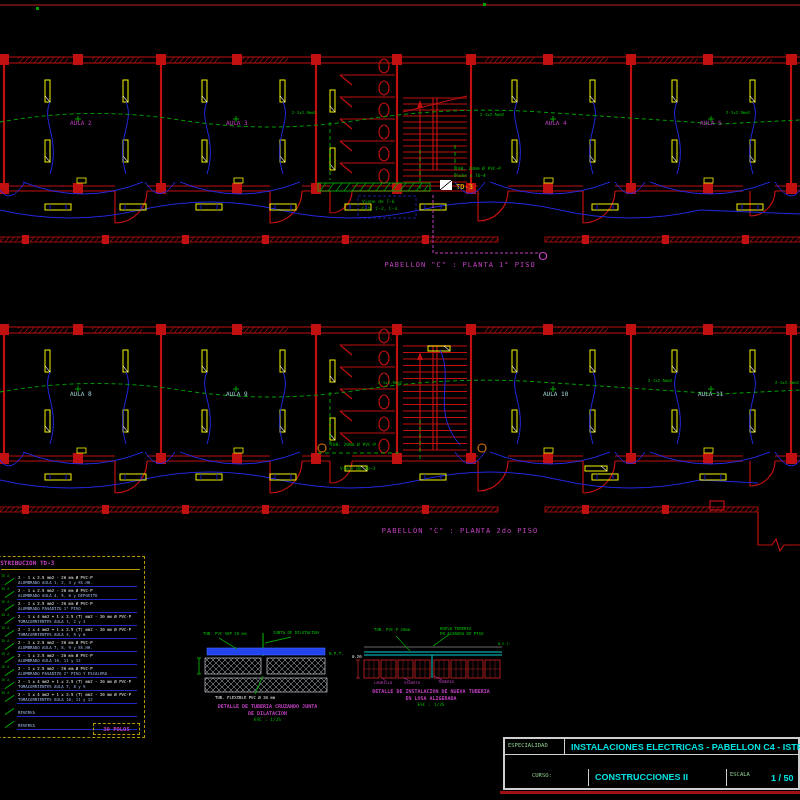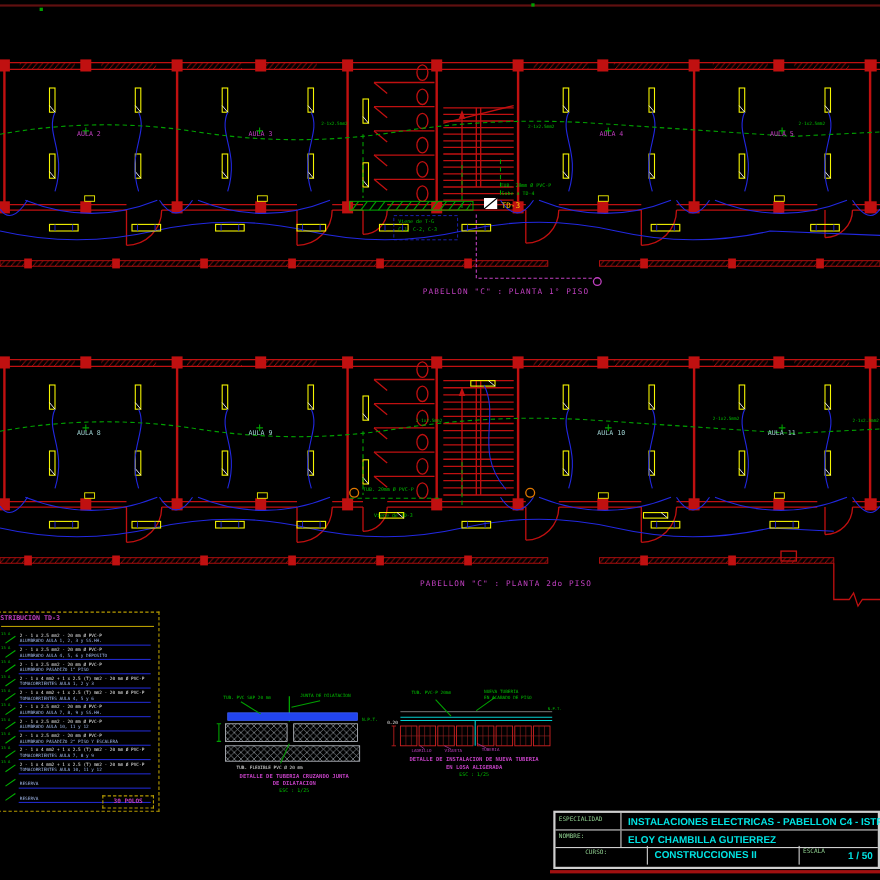--- a/index.html
+++ b/index.html
@@ -567,24 +567,20 @@
     <div class="t mag" style="left:0;top:63px;width:158px;text-align:center;font-size:5px;font-weight:bold;">DETALLE  DE  INSTALACION  DE  NUEVA  TUBERIA</div>
     <div class="t mag" style="left:0;top:70px;width:158px;text-align:center;font-size:5px;font-weight:bold;">EN  LOSA  ALIGERADA</div>
     <div class="t grn" style="left:0;top:77px;width:158px;text-align:center;font-size:4.5px;">ESC : 1/25</div>
   </div>
 
   <div class="tb">
     <div class="row" style="top:0;height:16px;">
       <span class="lab">ESPECIALIDAD</span>
       <span class="val">INSTALACIONES ELECTRICAS - PABELLON C4 - ISTP</span>
     </div>
-    <div class="row" style="top:16px;height:16px;">
-      <span class="lab">NOMBRE:</span>
-      <span class="val">ELOY CHAMBILLA GUTIERREZ</span>
-    </div>
     <div class="row" style="top:30px;height:17px;border-bottom:none;margin-left:24px;">
       <span class="lab">CURSO:</span>
       <span class="val">CONSTRUCCIONES II</span>
       <span style="position:absolute;left:197px;top:0;bottom:0;width:100px;border-left:1px solid #cfcfcf;">
         <span style="position:absolute;left:3px;top:2px;color:#8fcf8f;font-size:5.5px;">ESCALA</span>
         <span style="position:absolute;left:44px;top:4px;color:#00e2e2;font-size:9px;font-weight:bold;font-family:Liberation Sans, sans-serif;">1 / 50</span>
       </span>
     </div>
   </div>
   <div class="redline" style="left:500px;top:791px;width:300px;height:3px;"></div>

